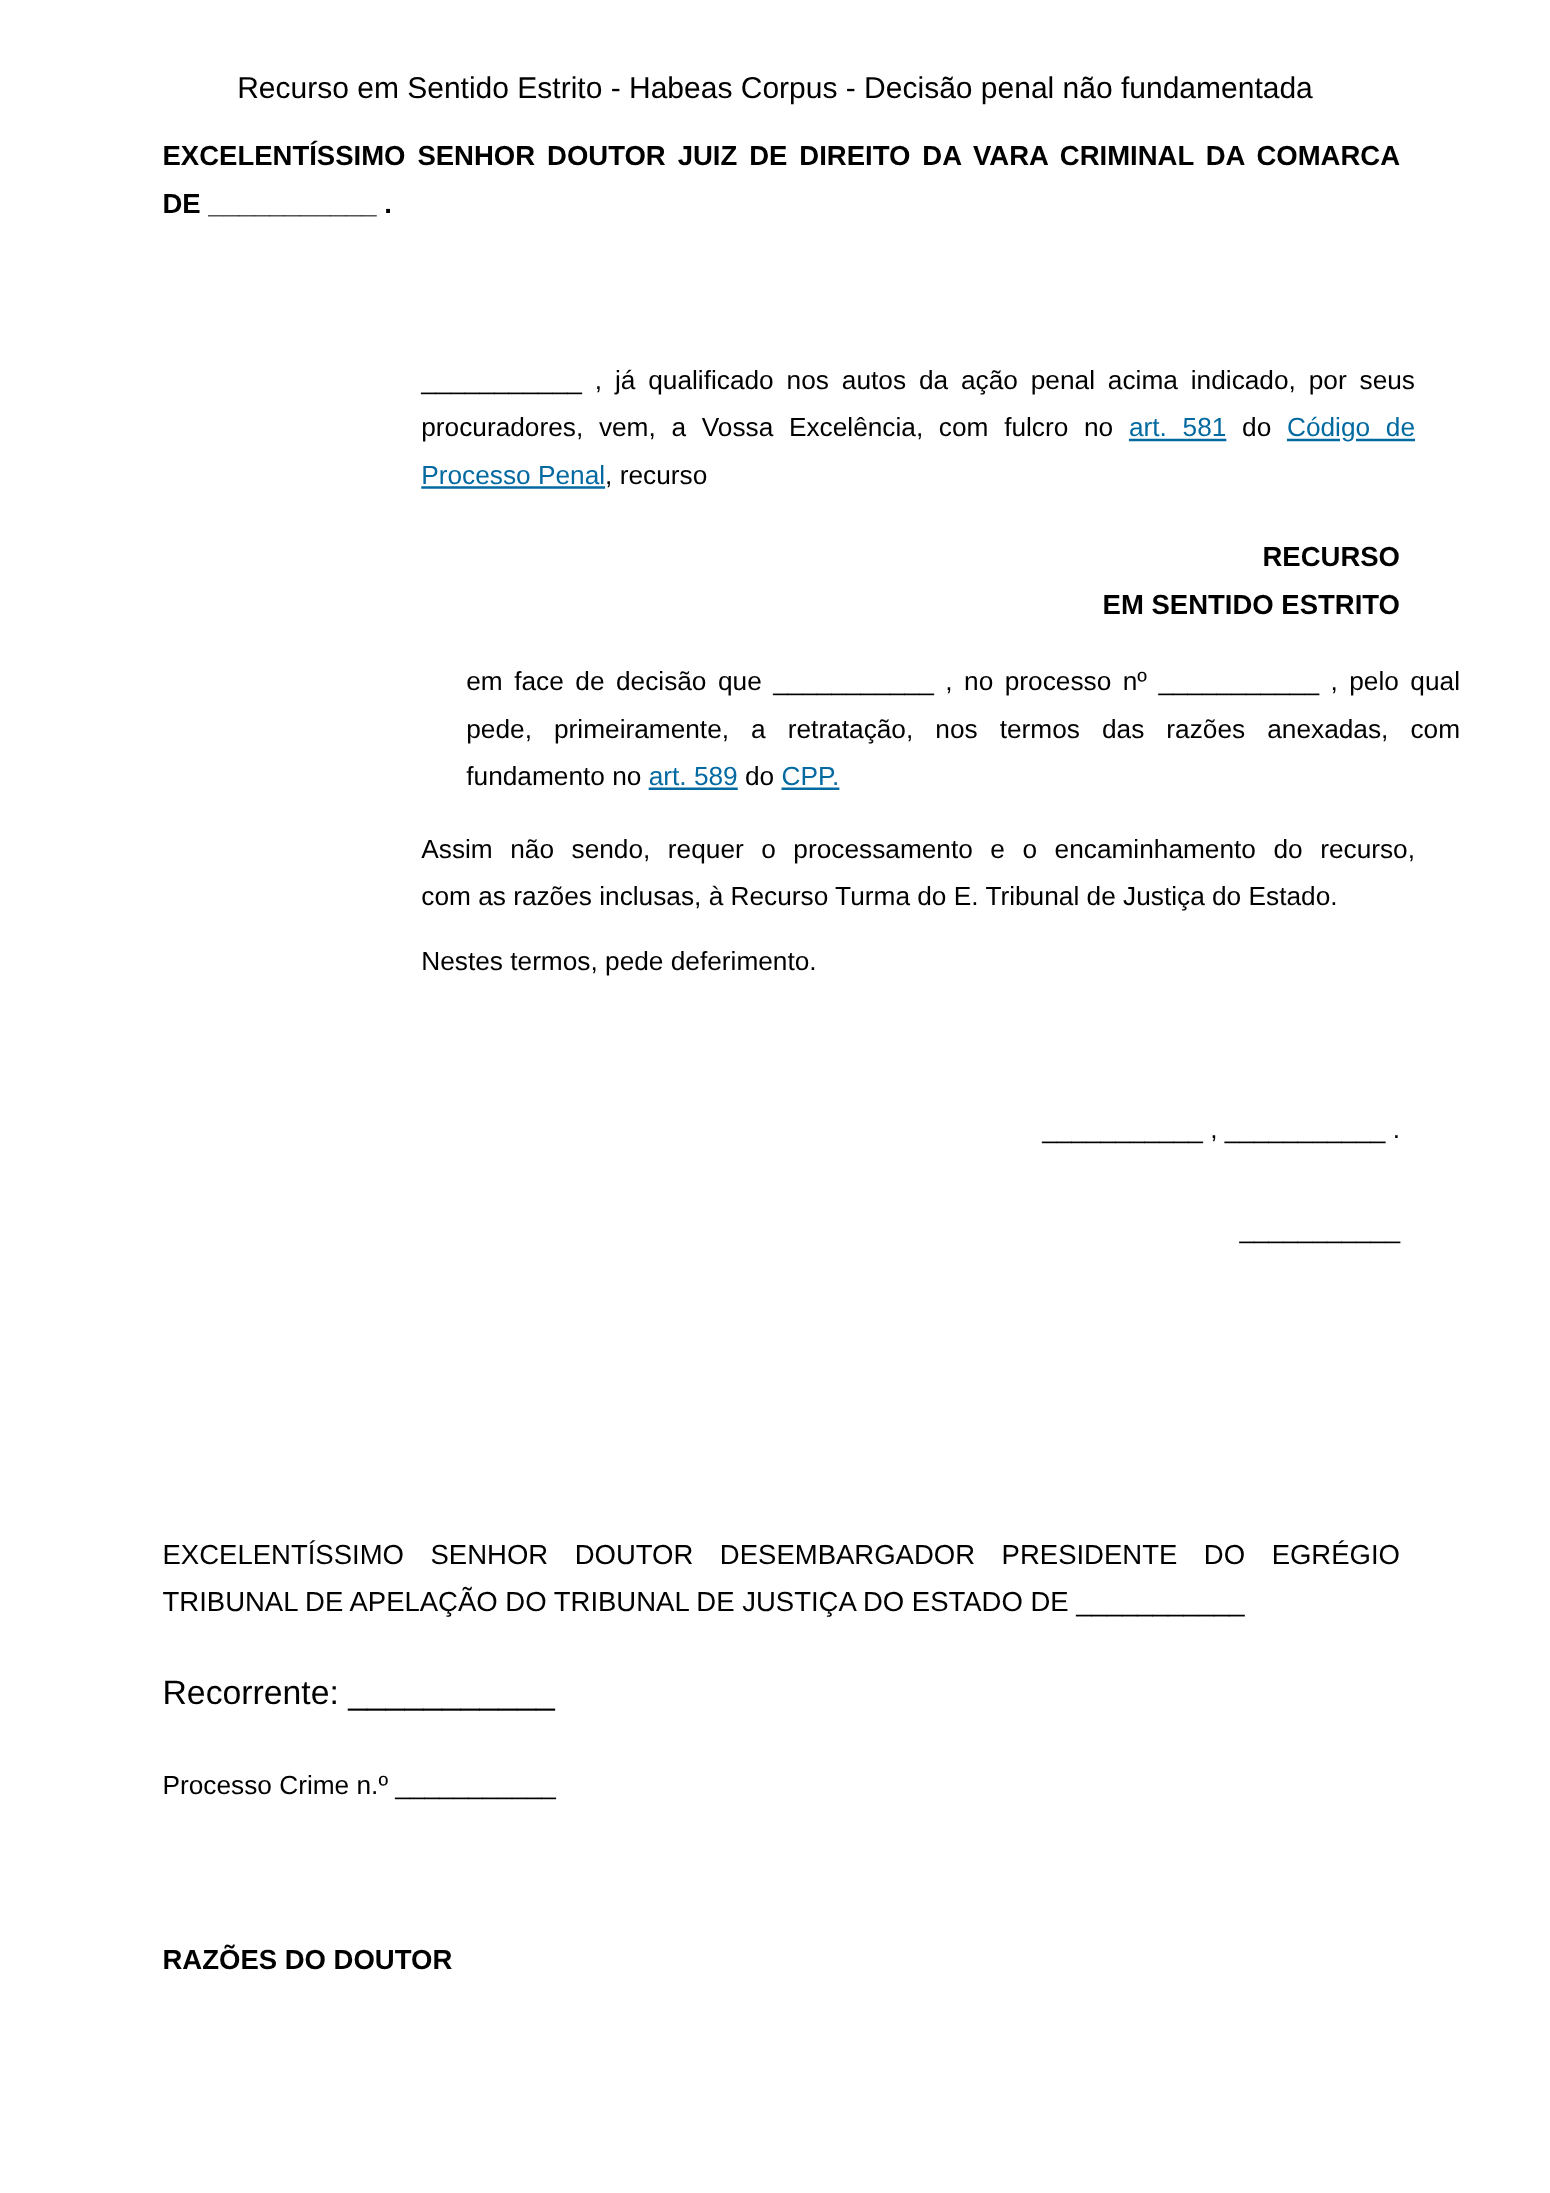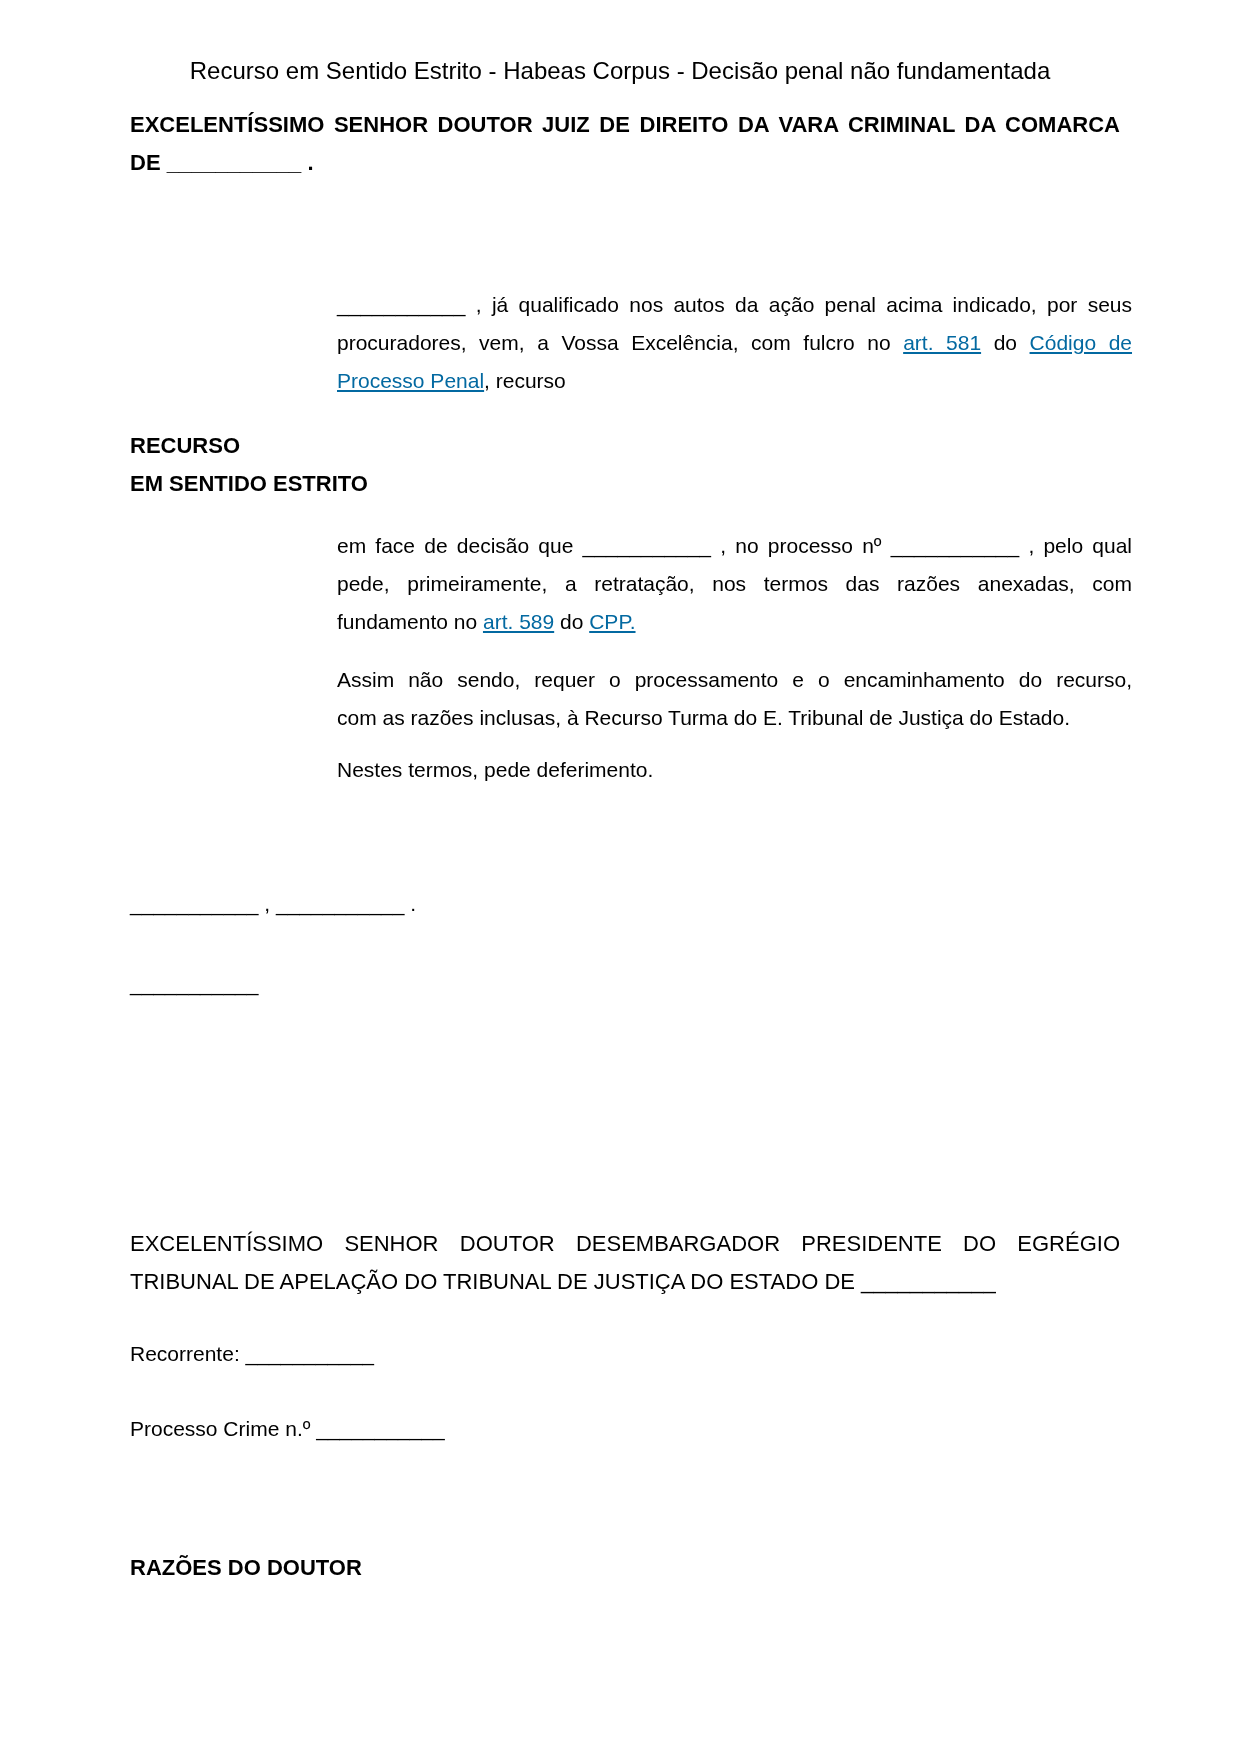--- a/index.html
+++ b/index.html
@@ -32,21 +32,21 @@
     left: 337px; width: 795px;
     font-size: 21px;
     line-height: 38px;
   }
 
   .jline { text-align: justify; text-align-last: justify; }
   .lline { text-align: left; text-align-last: left; }
 
   .center-col {
     left: 130px; width: 990px;
-    text-align: left;
+    text-align: right;
     font-size: 21px;
     line-height: 38px;
   }
   .recourse-title {
     font-size: 22px;
     font-weight: bold;
     line-height: 38px;
   }
 
   .doc-link {
@@ -82,21 +82,21 @@
     <div class="lline">
       <a class="doc-link">Processo Penal</a><span>, recurso</span>
     </div>
   </div>
 
   <div class="abs center-col recourse-title" style="top:427px;">
     <div>RECURSO</div>
     <div>EM SENTIDO ESTRITO</div>
   </div>
 
-  <div class="abs body-block" style="top:527px;">
+  <div class="abs body-block" style="top:527px;margin-left:36px;">
     <div class="jline">em face de decisão que ___________ , no processo nº ___________ , pelo qual</div>
     <div class="jline">pede, primeiramente, a retratação, nos termos das razões anexadas, com</div>
     <div class="lline">
       <span>fundamento no </span><a class="doc-link">art. 589</a><span> do </span><a class="doc-link">CPP.</a>
     </div>
   </div>
 
   <div class="abs body-block" style="top:661px;">
     <div class="jline">Assim não sendo, requer o processamento e o encaminhamento do recurso,</div>
     <div class="lline">com as razões inclusas, à Recurso Turma do E. Tribunal de Justiça do Estado.</div>
@@ -106,20 +106,20 @@
 
   <div class="abs center-col" style="top:885px;">___________ , ___________ .</div>
 
   <div class="abs center-col" style="top:965px;">___________</div>
 
   <div class="abs heading-block" style="top:1225px;">
     <div class="jline">EXCELENTÍSSIMO SENHOR DOUTOR DESEMBARGADOR PRESIDENTE DO EGRÉGIO</div>
     <div class="lline">TRIBUNAL DE APELAÇÃO DO TRIBUNAL DE JUSTIÇA DO ESTADO DE ___________</div>
   </div>
 
-  <div class="abs heading-block lline" style="top:1335px; font-size:21px;">Recorrente: ___________</div>
+  <div class="abs heading-block lline" style="top:1335px; font-size:27px;">Recorrente: ___________</div>
 
   <div class="abs heading-block lline" style="top:1410px; font-size:21px;">Processo Crime n.º ___________</div>
 
   <div class="abs heading-block heading-bold lline" style="top:1549px;">RAZÕES DO DOUTOR</div>
 
 
 </div>
 
 </body></html>

